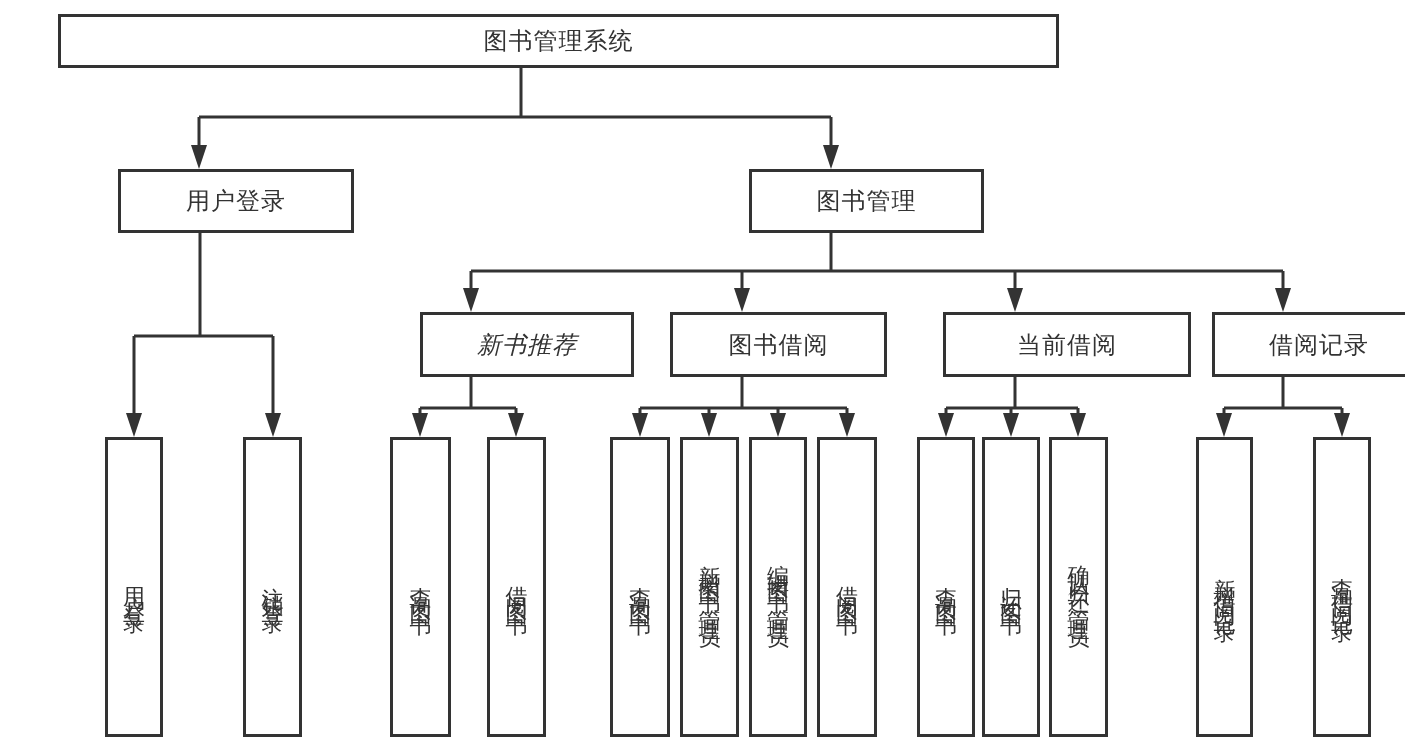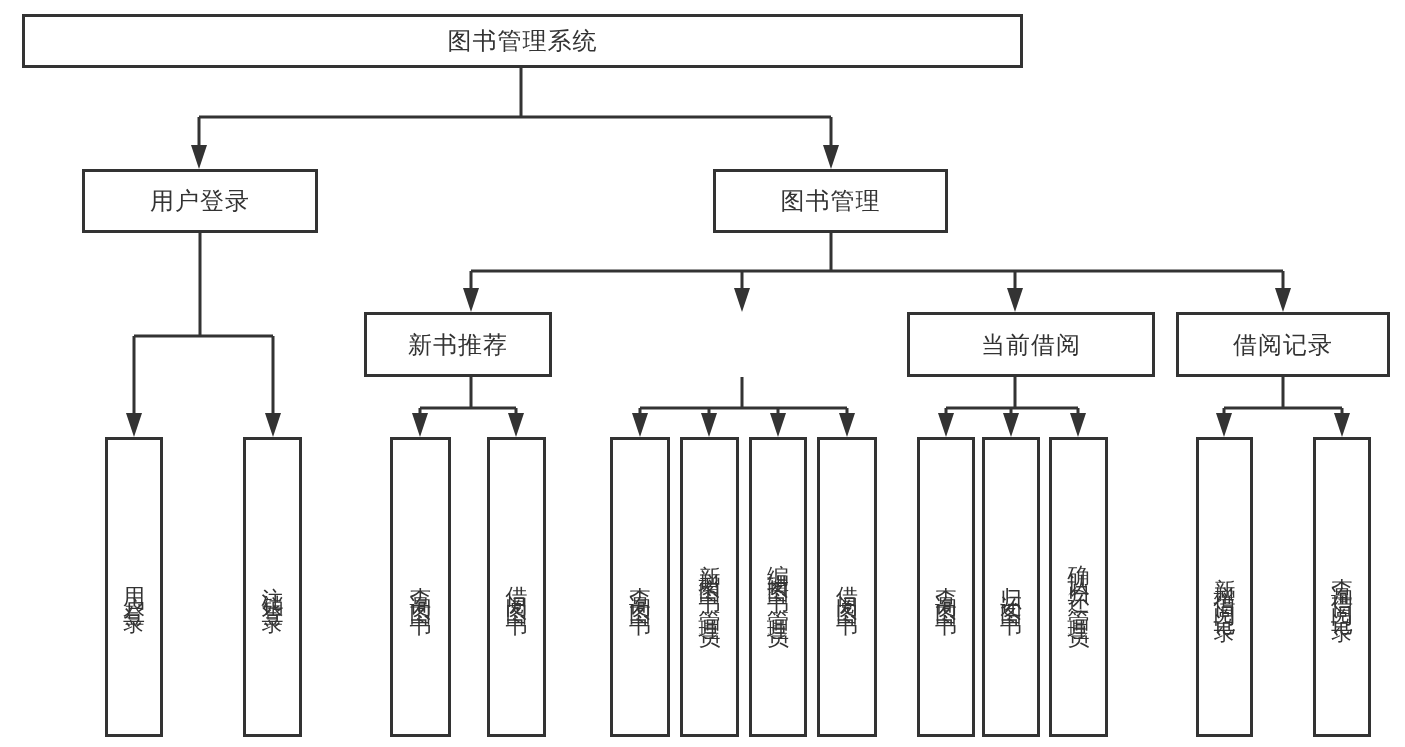--- a/index.html
+++ b/index.html
@@ -38,20 +38,21 @@
     display: flex;
     align-items: center;
     justify-content: center;
     color: var(--text, #333333);
     z-index: 2;
   }
   .hnode {
     font-size: 24px;
     letter-spacing: 1px;
     white-space: nowrap;
+    margin-left: 36px;
   }
   .vnode .vtext {
     writing-mode: vertical-rl;
     text-orientation: mixed;
     font-size: 22px;
     letter-spacing: 9px;
     line-height: 1;
     white-space: nowrap;
   }
   .watermark {
@@ -104,21 +105,22 @@
     <path d="M1283 377 V408 M1224 408 H1342 M1224 408 V416 M1342 408 V416"></path>
     <polygon points="1216,413 1232,413 1224,437"></polygon>
     <polygon points="1334,413 1350,413 1342,437"></polygon>
   </svg>
 
   <div class="node hnode" style="left:22px; top:14px; width:1001px; height:54px;">图书管理系统</div>
 
   <div class="node hnode" style="left:82px; top:169px; width:236px; height:64px;">用户登录</div>
   <div class="node hnode" style="left:713px; top:169px; width:235px; height:64px;text-align:right;">图书管理</div>
 
-  <div class="node hnode" style="left:364px; top:312px; width:188px; height:65px;">新书推荐</div>
+  <div class="node hnode" style="left:384px; top:312px; width:214px; height:65px;font-style:italic;">新书推荐</div>
+  <div class="node hnode" style="left:634px; top:312px; width:217px; height:65px;">图书借阅</div>
   <div class="node hnode" style="left:907px; top:312px; width:248px; height:65px;">当前借阅</div>
   <div class="node hnode" style="left:1176px; top:312px; width:214px; height:65px;">借阅记录</div>
 
   <div class="node vnode" style="left:105px; top:437px; width:58px; height:300px;">
     <span class="vtext">用户登录</span>
   </div>
   <div class="node vnode" style="left:243px; top:437px; width:59px; height:300px;">
     <span class="vtext">注销登录</span>
   </div>
 

